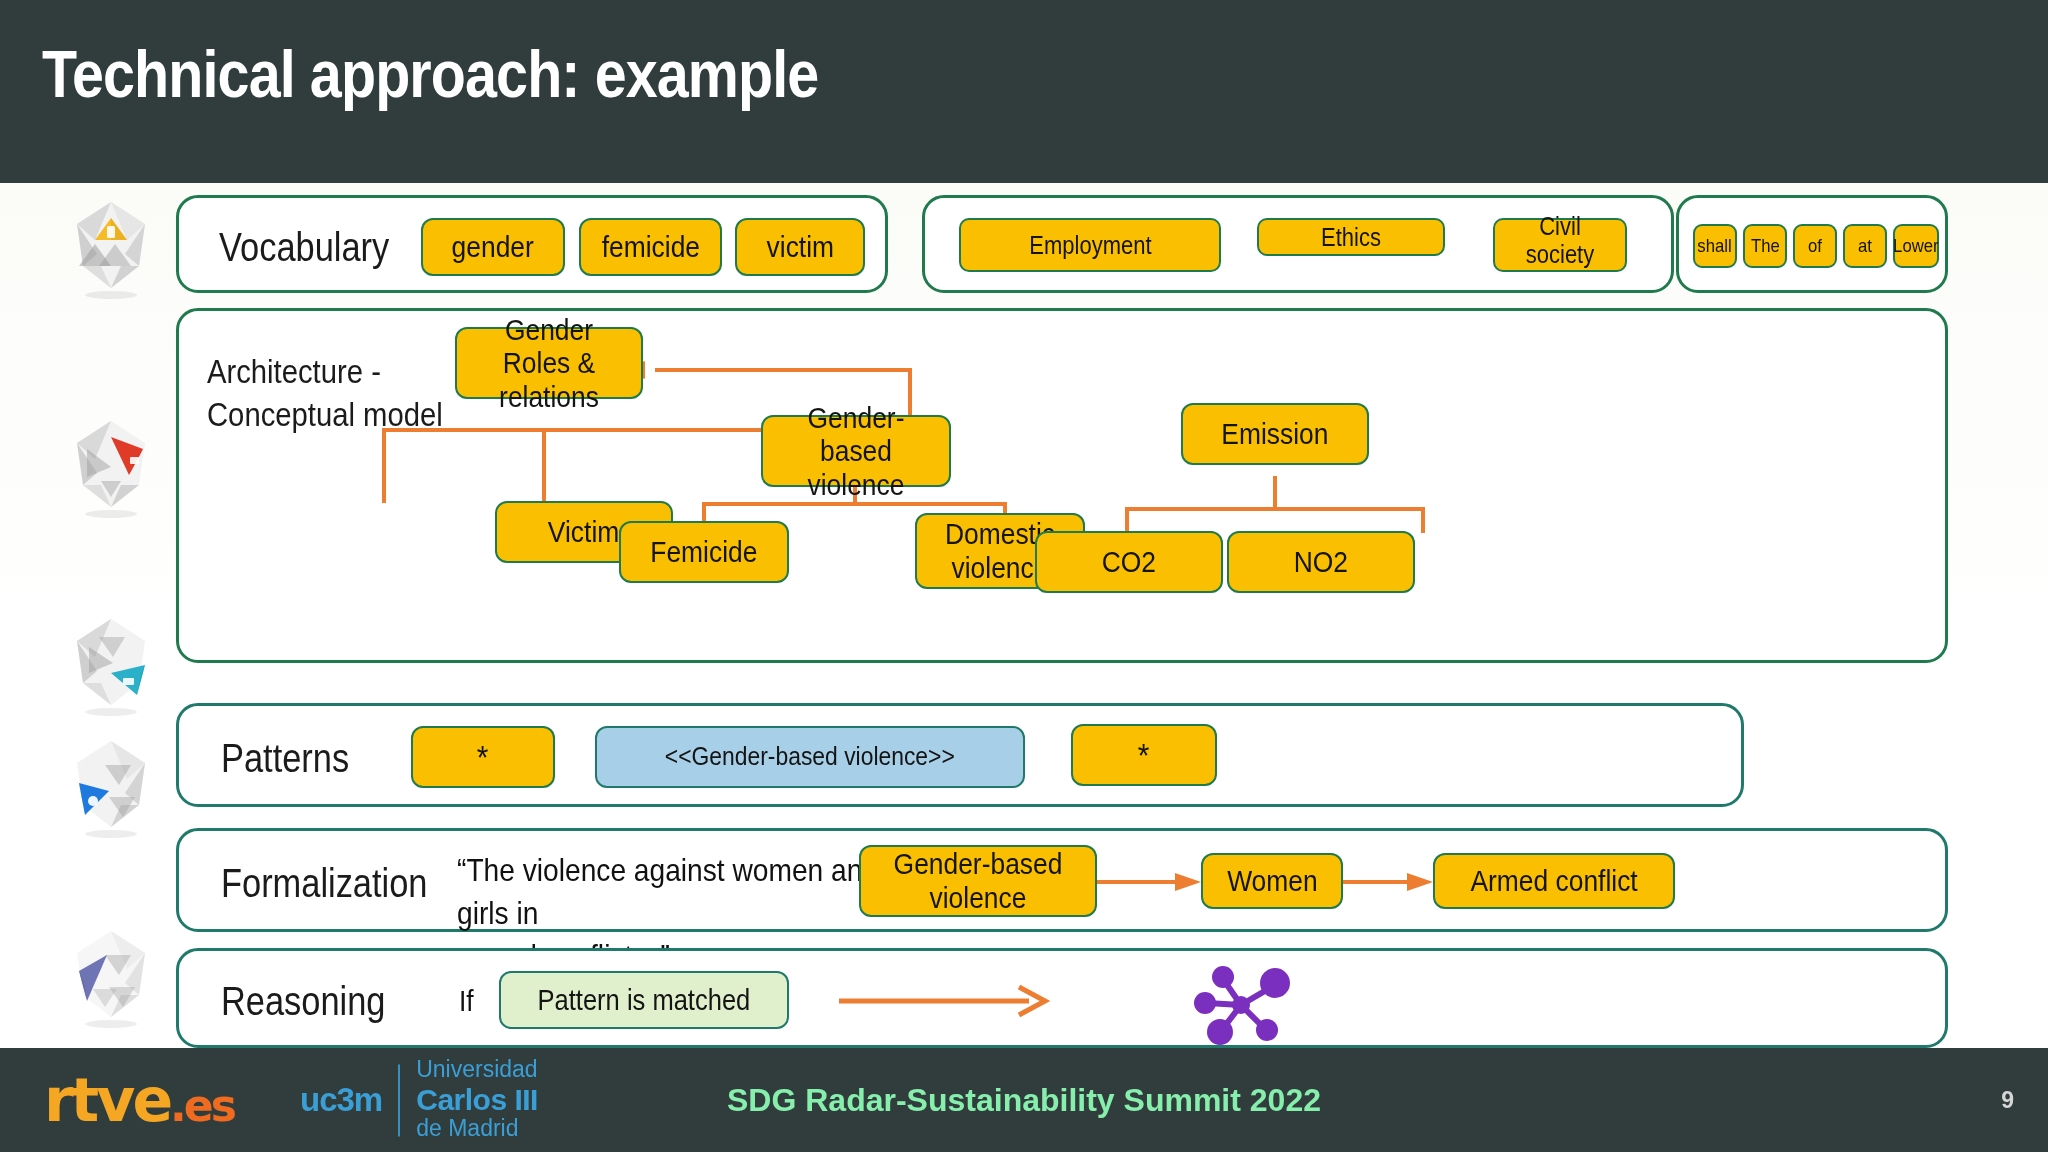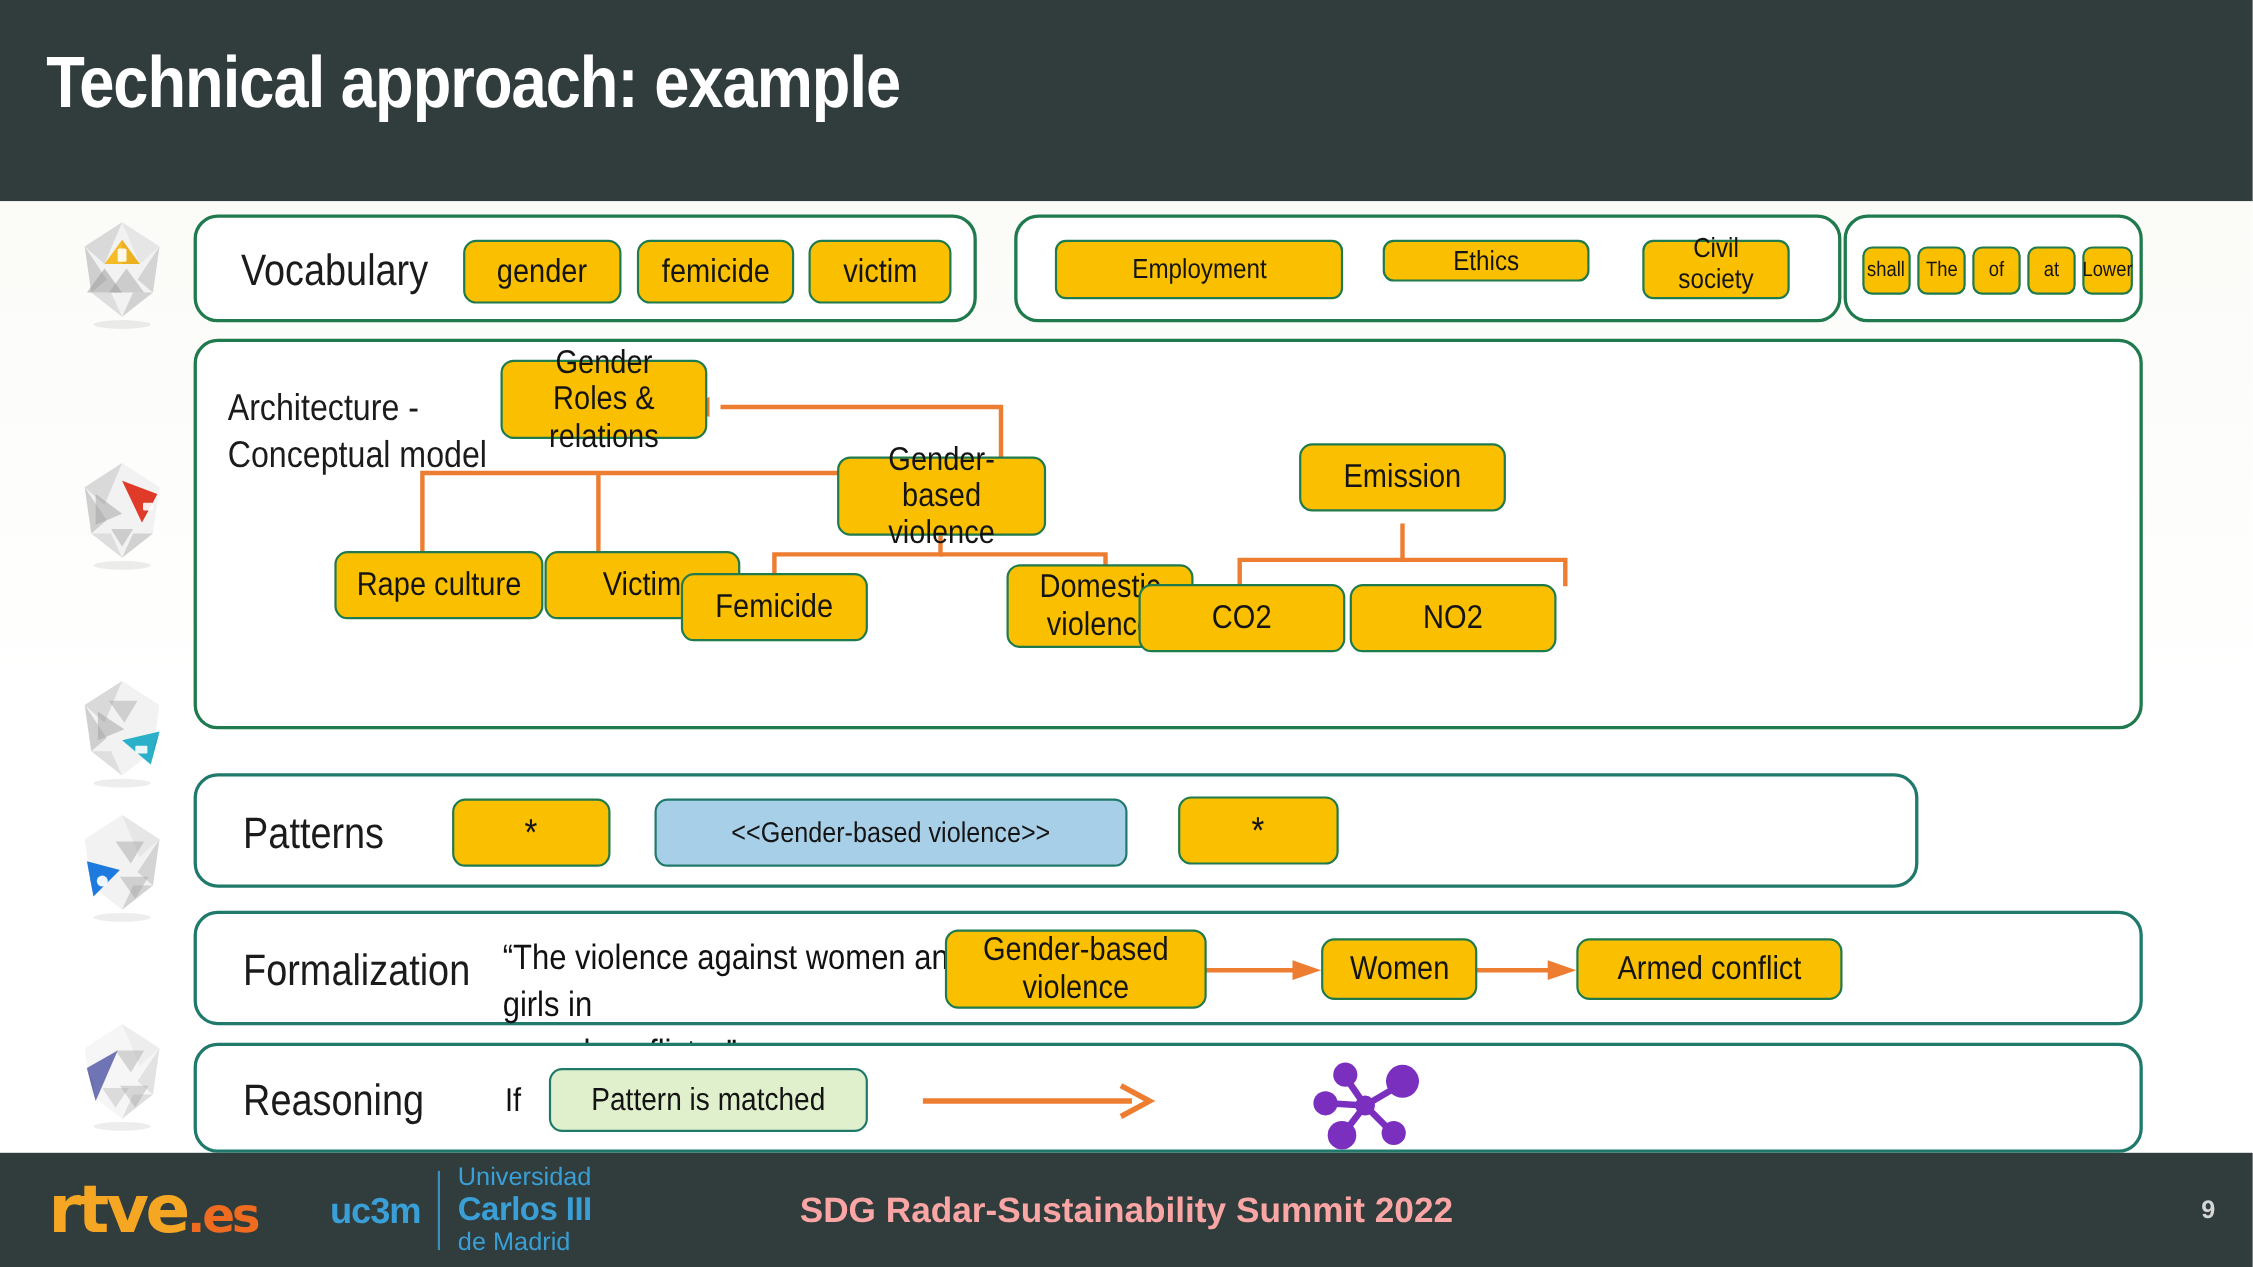--- a/index.html
+++ b/index.html
@@ -91,21 +91,21 @@
 
   svg.conn{ position:absolute; left:0; top:0; overflow:visible; pointer-events:none; }
 
   
   .footer{
     position:absolute; left:0; top:1048px; width:2048px; height:104px;
     background:#313d3d;
   }
   .footer-center{
     position:absolute; left:0; right:0; top:50%; transform:translateY(-50%);
-    text-align:center; color:#fca5a5; font-size:32px; font-weight:bold;
+    text-align:center; color:#86efac; font-size:32px; font-weight:bold;
   }
   .footer-page{
     position:absolute; right:34px; top:50%; transform:translateY(-50%);
     color:#d6d6d6; font-size:23px; font-weight:bold;
   }
   .rtve{
     position:absolute; left:44px; top:50%; transform:translateY(-50%);
     font-size:60px; font-weight:bold; letter-spacing:-3px;
     font-family:"DejaVu Sans", sans-serif;
   }
@@ -283,23 +283,20 @@
     </svg>
 
     <div class="chip" style="left:276px; top:16px; width:188px; height:72px;">
       <span>Gender Roles &amp; relations</span>
       </div>
 
     <div class="chip" style="left:582px; top:104px; width:190px; height:72px;">
       <span>Gender-based violence</span>
       </div>
 
-    <div class="chip" style="left:125px; top:190px; width:190px; height:62px;">
-      <span>Rape culture</span>
-      </div>
 
     <div class="chip" style="left:316px; top:190px; width:178px; height:62px;">
       <span>Victim</span>
       </div>
 
     <div class="chip" style="left:440px; top:210px; width:170px; height:62px;">
       <span>Femicide</span>
       </div>
 
     <div class="chip" style="left:736px; top:202px; width:170px; height:76px;">

